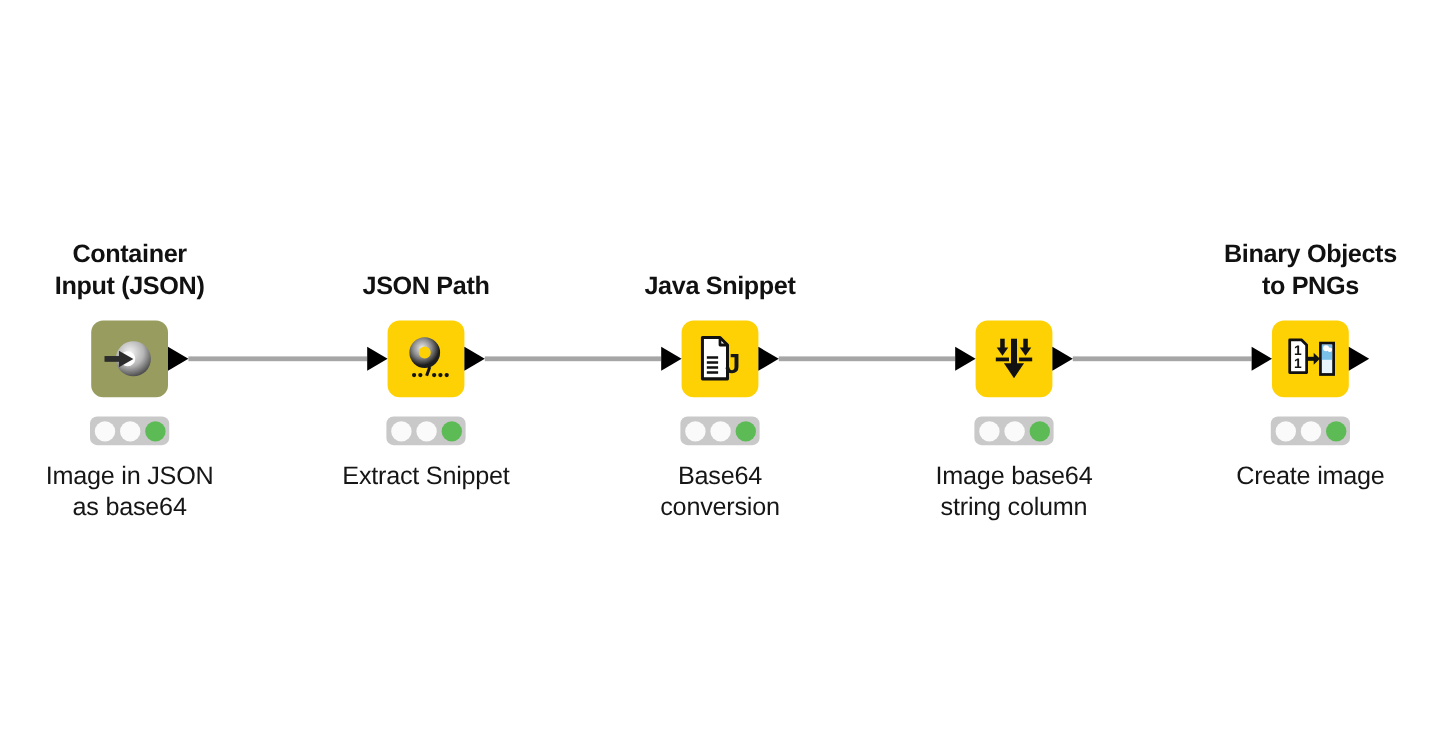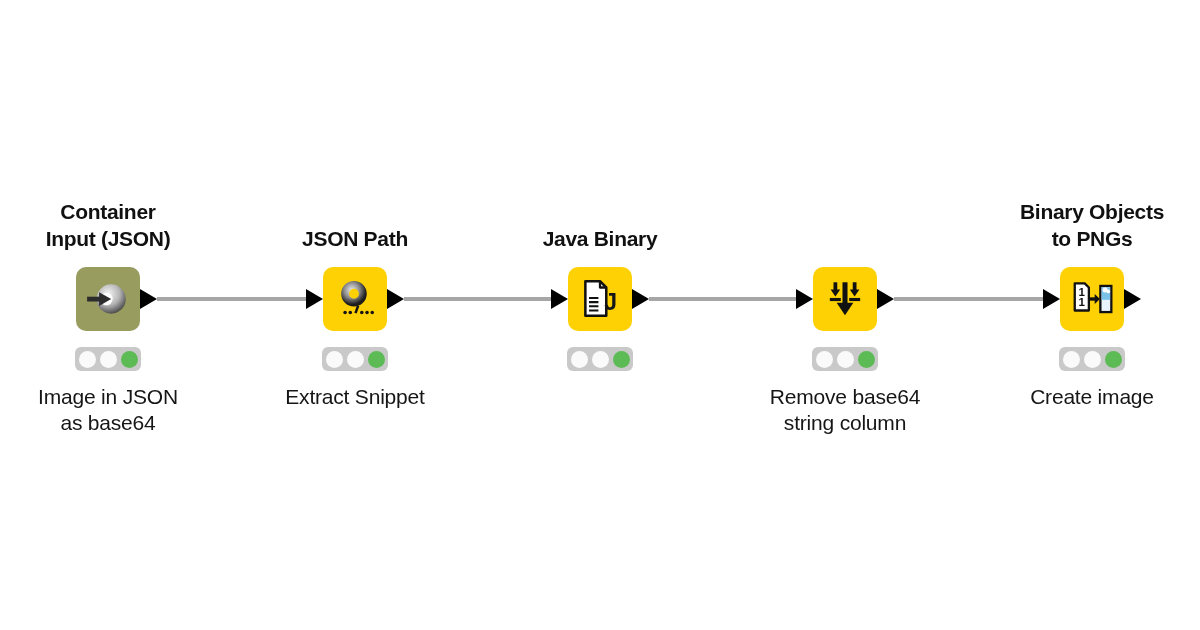--- a/index.html
+++ b/index.html
@@ -161,38 +161,40 @@
     <div class="port out"></div>
     <div class="traffic" style="background: rgb(201, 201, 201);">
       <span class="light" style="background: rgb(250, 250, 250);"></span>
       <span class="light" style="background: rgb(250, 250, 250);"></span>
       <span class="light" style="background: rgb(93, 187, 86);"></span>
     </div>
     <div class="node-annotation">Extract Snippet</div>
   </div>
 
   <div class="node-col" style="left:490px;">
-    <div class="node-title">Java Binary</div>
+    <div class="node-title">Java Snippet</div>
     <div class="node-body" style="background: rgb(254, 209, 4);">
       <span>
         <svg width="46" height="46" viewBox="0 0 44 44">
           <path d="M8 5 h14 l6 6 v27 H8 z" fill="#ffffff" stroke="#111111" stroke-width="2.4" stroke-linejoin="round"></path>
           <path d="M22 5 v6 h6" fill="none" stroke="#111111" stroke-width="2.2" stroke-linejoin="round"></path>
           <path d="M11.5 21 h9 M11.5 25 h9 M11.5 29 h9 M11.5 33 h9" stroke="#111111" stroke-width="2"></path>
           <text x="26" y="33" font-family="Liberation Sans, DejaVu Sans, sans-serif" font-size="22" font-weight="bold" fill="#161616">J</text>
         </svg>
       </span>
     </div>
     <div class="port in"></div>
     <div class="port out"></div>
     <div class="traffic" style="background: rgb(201, 201, 201);">
       <span class="light" style="background: rgb(250, 250, 250);"></span>
       <span class="light" style="background: rgb(250, 250, 250);"></span>
       <span class="light" style="background: rgb(93, 187, 86);"></span>
     </div>
+    <div class="node-annotation">Base64
+conversion</div>
   </div>
 
   <div class="node-col" style="left:735px;">
     <div class="node-body" style="background: rgb(254, 209, 4);">
       <span>
         <svg width="46" height="46" viewBox="0 0 44 44">
           <rect x="11" y="6" width="3.6" height="8" fill="#111111"></rect>
           <polygon points="8.2,13 17.4,13 12.8,19.5" fill="#111111"></polygon>
           <rect x="7.5" y="21" width="10.5" height="3" fill="#111111"></rect>
           <rect x="29.4" y="6" width="3.6" height="8" fill="#111111"></rect>
@@ -203,21 +205,21 @@
         </svg>
       </span>
     </div>
     <div class="port in"></div>
     <div class="port out"></div>
     <div class="traffic" style="background: rgb(201, 201, 201);">
       <span class="light" style="background: rgb(250, 250, 250);"></span>
       <span class="light" style="background: rgb(250, 250, 250);"></span>
       <span class="light" style="background: rgb(93, 187, 86);"></span>
     </div>
-    <div class="node-annotation">Remove base64
+    <div class="node-annotation">Image base64
 string column</div>
   </div>
 
   <div class="node-col" style="left:982px;">
     <div class="node-title">Binary Objects
 to PNGs</div>
     <div class="node-body" style="background: rgb(254, 209, 4);">
       <span>
         <svg width="46" height="46" viewBox="0 0 44 44">
           <path d="M5.5 7 h9.5 l4 4 v22 H5.5 z" fill="#ffffff" stroke="#111111" stroke-width="2.2" stroke-linejoin="round"></path>

